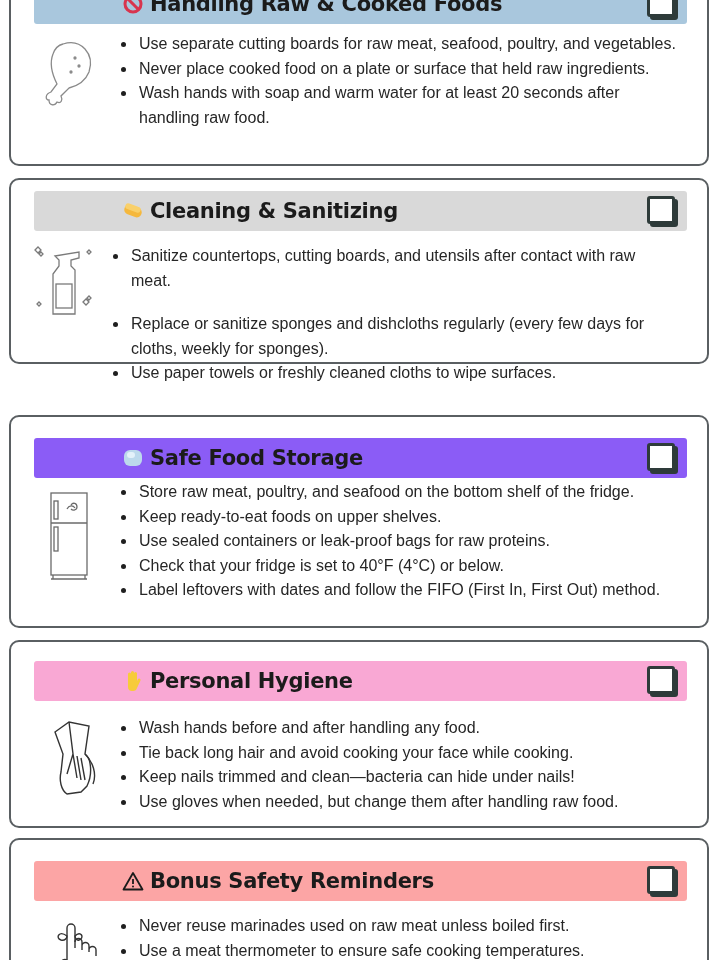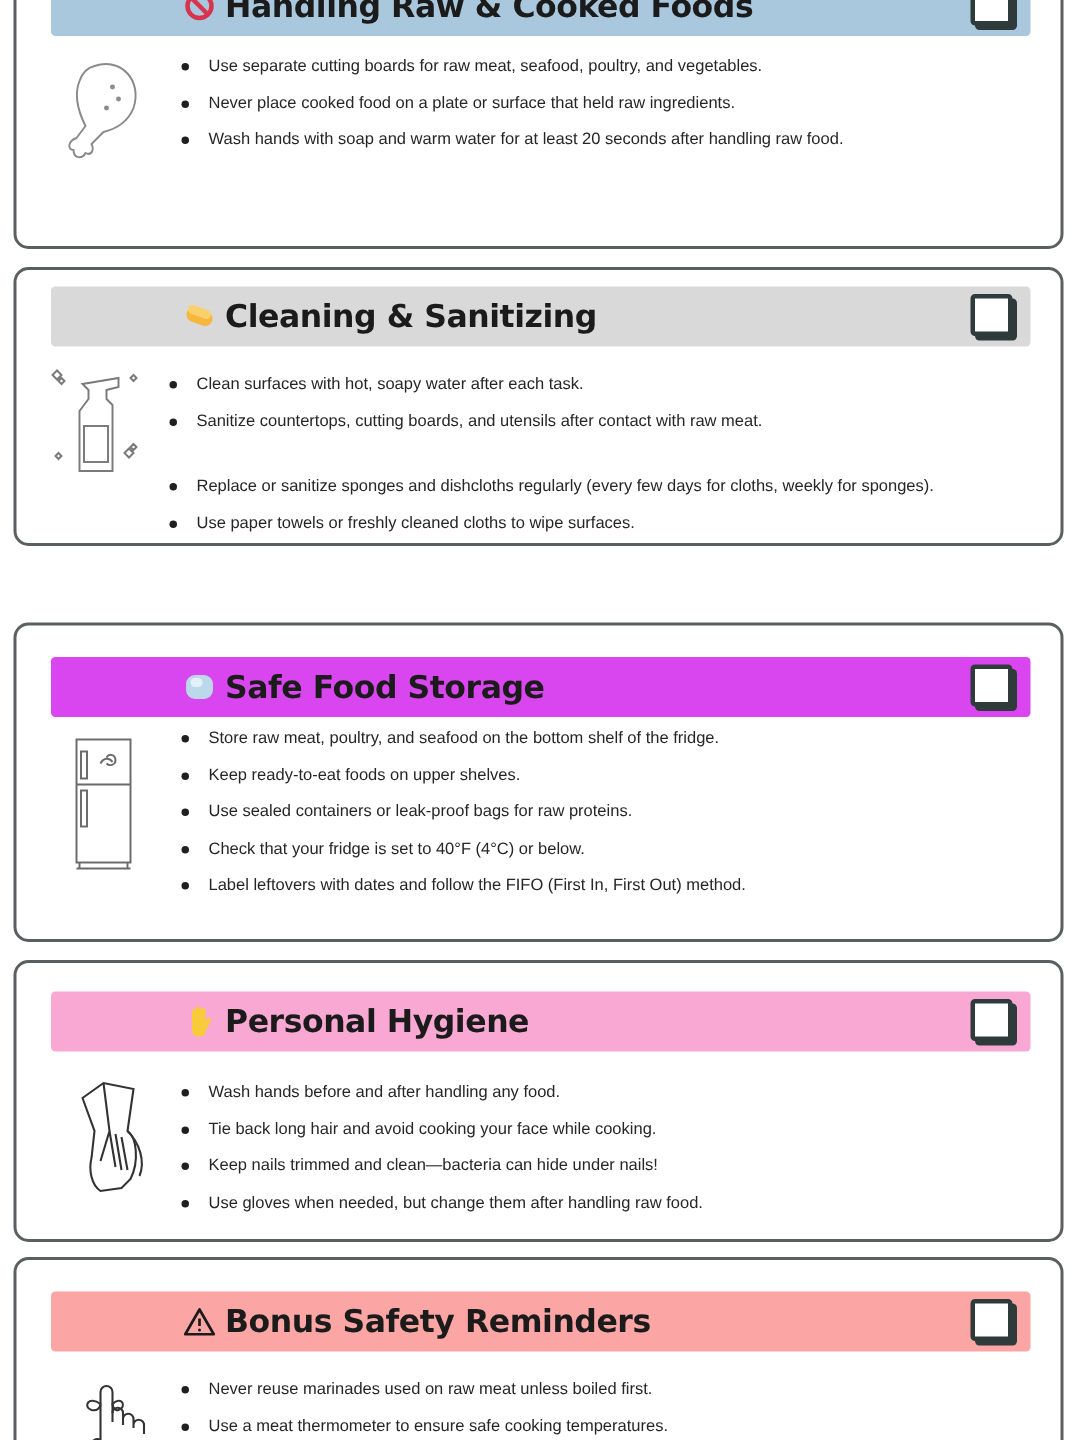--- a/index.html
+++ b/index.html
@@ -36,21 +36,21 @@
   }
   .illus {
     position:absolute; left:22px; width:72px; height:80px;
   }
   ul.items {
     position:absolute; left:104px; margin:0; padding:0; list-style:none;
     width:580px;
   }
   ul.items li {
     position:relative; padding-left:24px;
-    font-size:11px; line-height:24.5px; color:#262626;
+    font-size:16px; line-height:24.5px; color:#262626;
   }
   ul.items li::before {
     content:""; position:absolute; left:6px; top:10px;
     width:5px; height:5px; border-radius:50%; background:#1f1f1f;
   }
 </style>
 </head>
 <body>
 
 <div class="section" style="top:-34px; height:200px;">
@@ -98,29 +98,28 @@
     <svg width="82" height="80" viewBox="0 0 82 80" fill="none" stroke="#7a7a7a" stroke-width="1.3">
       <path d="M28 14 L52 10 L52 16 L44 18 L44 24 L48 28 L48 72 L26 72 L26 32 L32 24 L32 18 Z"></path>
       <rect x="29" y="42" width="16" height="24"></rect>
       <path d="M8 8 l3 -3 l3 3 l-3 3 z M12 12 l2 -2 l2 2 l-2 2 z"></path>
       <path d="M60 10 l2 -2 l2 2 l-2 2 z"></path>
       <path d="M10 62 l2 -2 l2 2 l-2 2 z"></path>
       <path d="M56 60 l3 -3 l3 3 l-3 3 z M60 56 l2 -2 l2 2 l-2 2 z"></path>
     </svg>
   </div>
   <ul class="items" style="top:64px; left:96px;">
-    <li>Clean surfaces with hot, soapy water after each task.</li>
     <li style="padding-right:20px;">Sanitize countertops, cutting boards, and utensils after contact with raw meat.</li>
     <li style="padding-right:20px;margin-top:19px;">Replace or sanitize sponges and dishcloths regularly (every few days for cloths, weekly for sponges).</li>
     <li>Use paper towels or freshly cleaned cloths to wipe surfaces.</li>
   </ul>
 </div>
 
 <div class="section" style="top:415px; height:213px;">
-  <div class="header" style="top:21px; background:#d946ef;">
+  <div class="header" style="top:21px; background:#8b5cf6;">
     <div class="title-wrap">
       <span class="emoji">
         <svg width="22" height="22" viewBox="0 0 22 22">
             <rect x="2" y="3" width="18" height="16" rx="6" fill="#bcd9ec"></rect>
             <rect x="5" y="5" width="8" height="6" rx="3" fill="#e3f1fa"></rect>
           </svg>
       </span>
       <span class="title">Safe Food Storage</span>
     </div>
     <div class="checkbox"></div>

